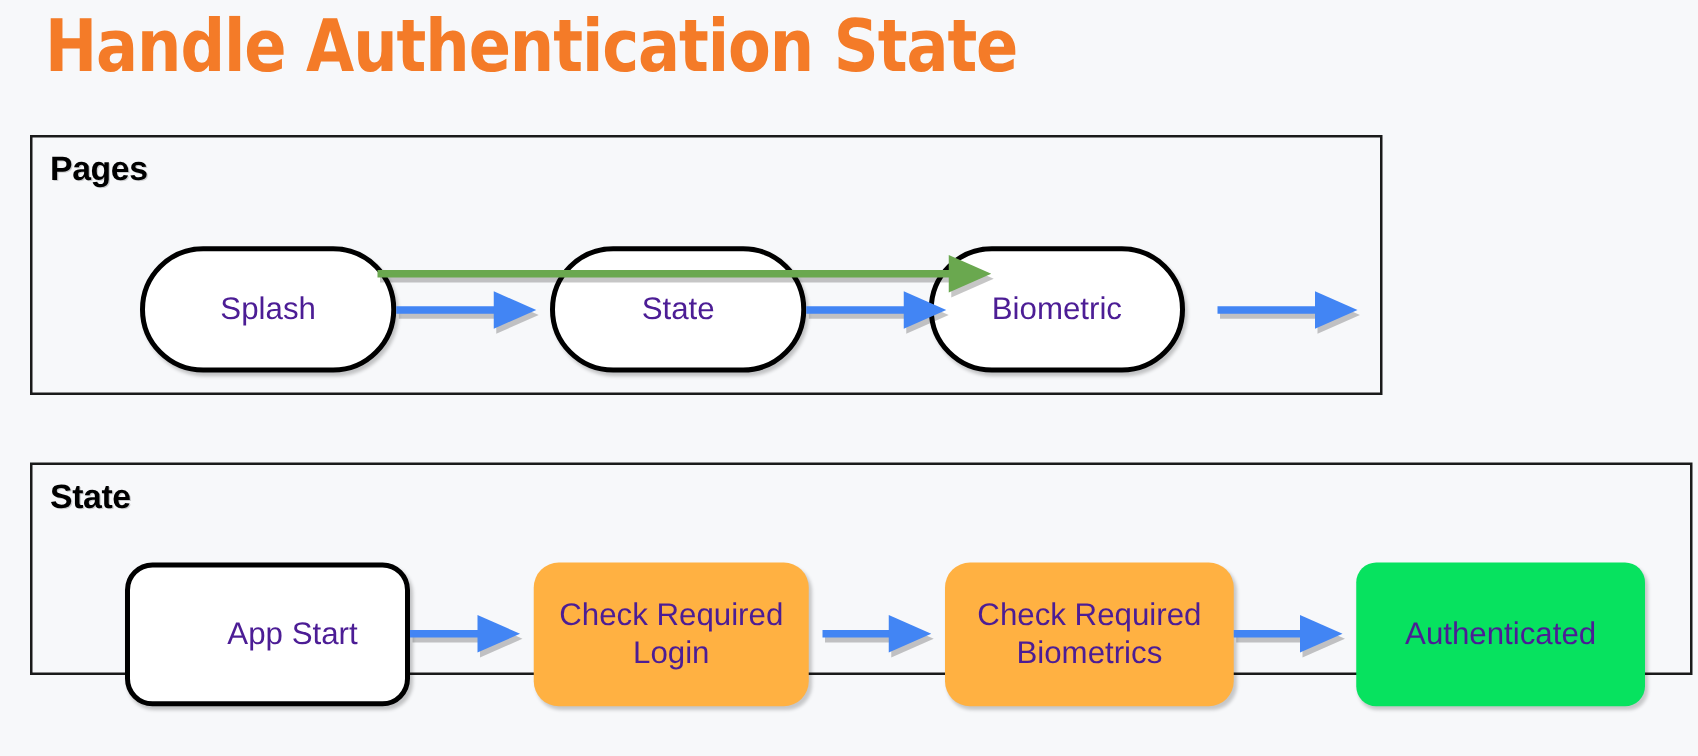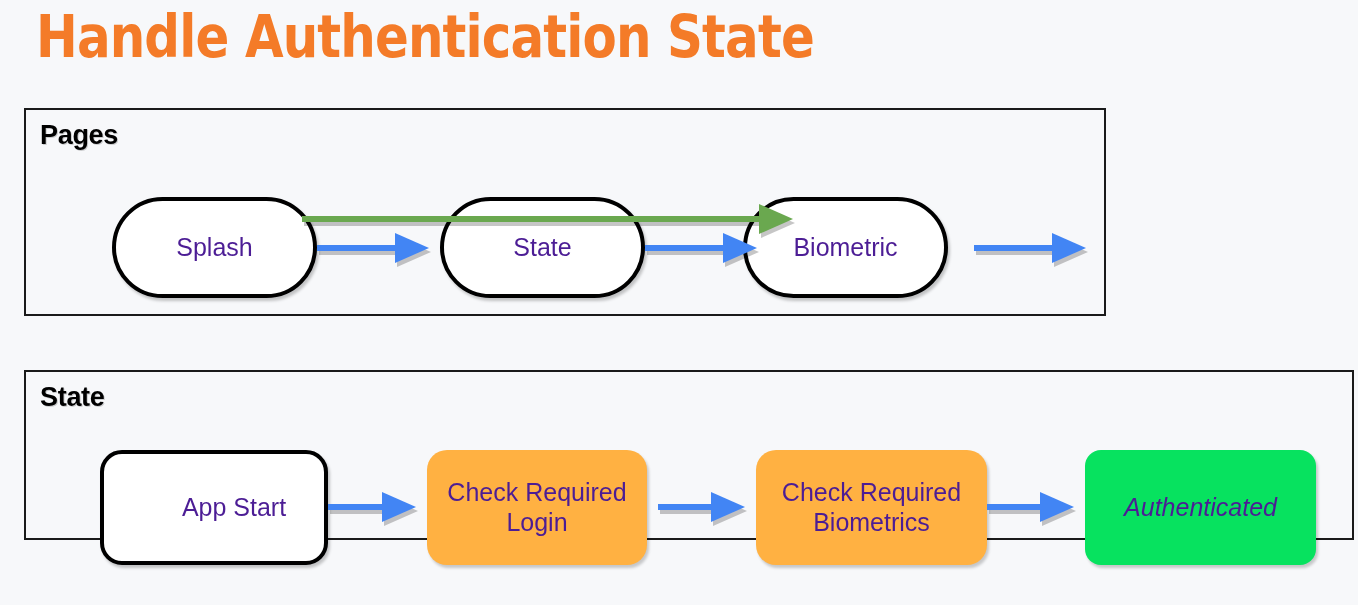--- a/index.html
+++ b/index.html
@@ -100,21 +100,20 @@
     font-size: 25px;
     box-shadow: 2px 3px 3px rgba(0,0,0,0.20);
   }
 
   .node-green {
     background: #07e25f;
     border: none;
     border-radius: 16px;
     font-size: 25px;
     box-shadow: 2px 3px 3px rgba(0,0,0,0.20);
-    font-style: italic;
   }
 
   
   #arrow-layer {
     position: absolute;
     left: 0; top: 0;
     width: 1358px;
     height: 605px;
     pointer-events: none;
     z-index: 8;

